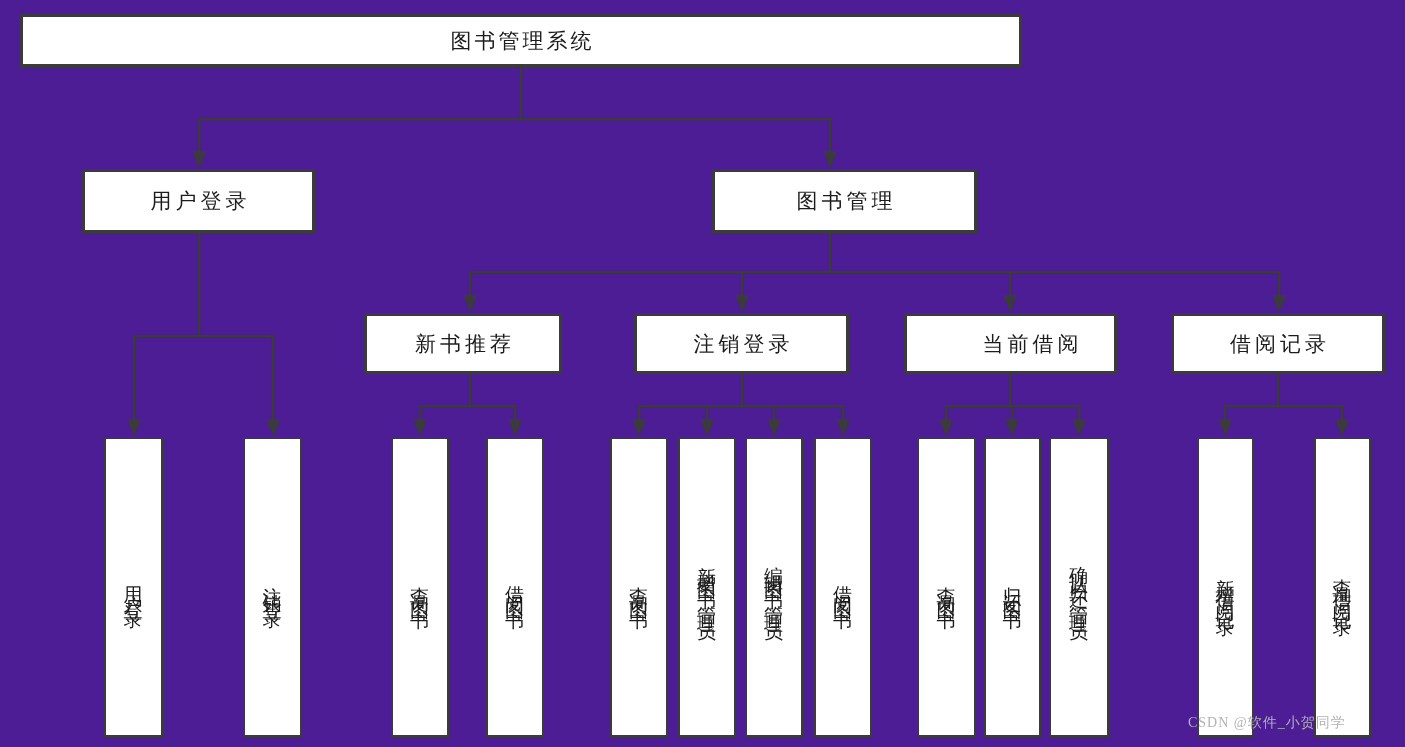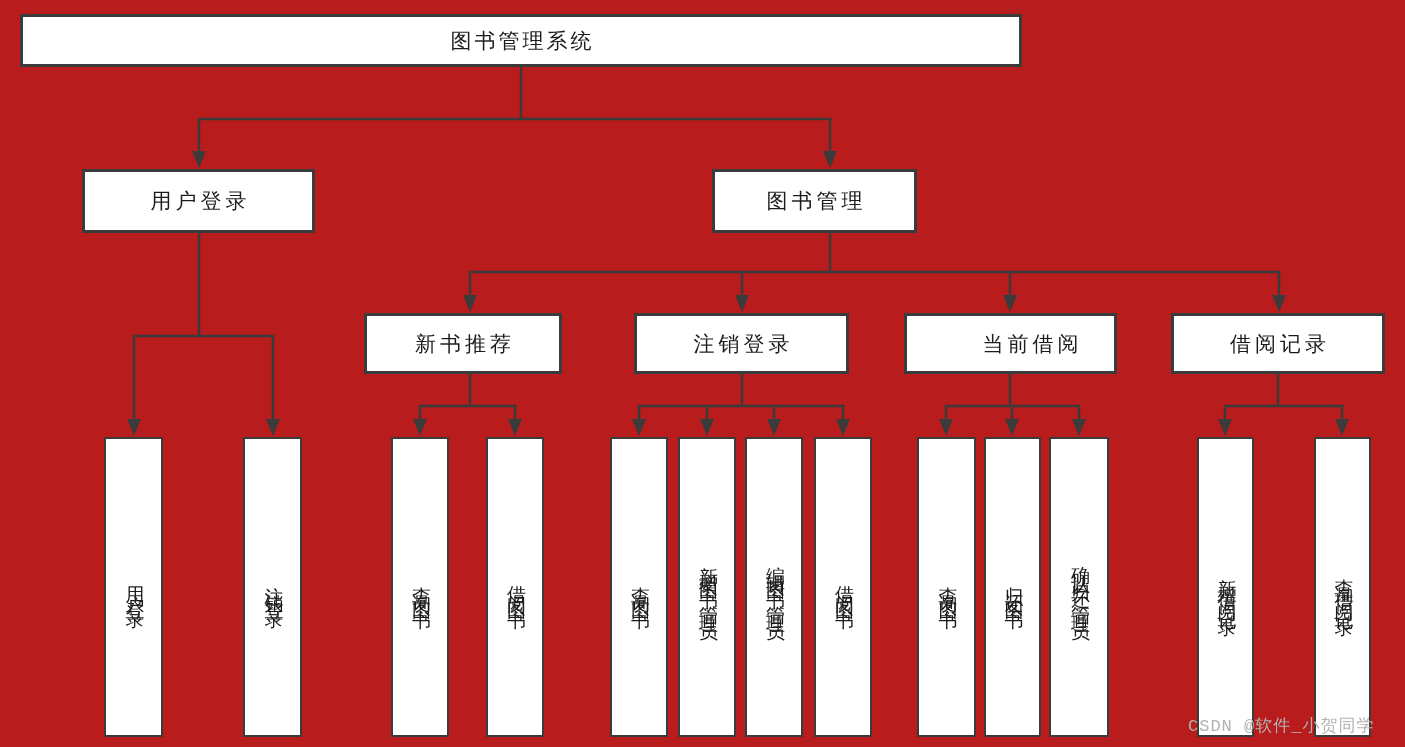--- a/index.html
+++ b/index.html
@@ -1,21 +1,21 @@
 <!DOCTYPE html>
 <html><head>
 <meta charset="utf-8">
 <style>
   html, body { margin: 0; padding: 0; background: #ffffff; }
   #canvas {
     position: relative;
     width: 1405px;
     height: 747px;
-    background: #b91c1c;
-    font-family: Liberation Mono, monospace;
+    background: #4c1d95;
+    font-family: Liberation Serif, serif;
     overflow: hidden;
   }
   #connectors {
     position: absolute;
     left: 0; top: 0;
     width: 1405px; height: 747px;
   }
   .box {
     position: absolute;
     box-sizing: border-box;
@@ -41,21 +41,21 @@
     writing-mode: vertical-rl;
     text-orientation: mixed;
     letter-spacing: 8px;
     line-height: 1;
     white-space: nowrap;
   }
   #watermark {
     position: absolute;
     left: 1188px;
     top: 714px;
-    font-size: 17px;
+    font-size: 14px;
     letter-spacing: 1px;
     color: #b3b3b3;
     white-space: nowrap;
   }
   line, polyline { stroke: #3b3b3b; stroke-width: 2.5; }
   polygon { fill: #3b3b3b; }
 </style>
 </head>
 <body>
 
@@ -119,21 +119,21 @@
     <line x1="1224.25" y1="406" x2="1343.75" y2="406"></line>
     <line x1="1225" y1="406" x2="1225" y2="422"></line>
     <polygon points="1218,419 1232,419 1225,436"></polygon>
     <line x1="1342" y1="406" x2="1342" y2="422"></line>
     <polygon points="1335,419 1349,419 1342,436"></polygon>
   </svg>
 
   <div class="box hbox rootbox" style="left:20px; top:14px; width:1002px; height:53px;">图书管理系统</div>
 
   <div class="box hbox" style="left:82px; top:169px; width:233px; height:64px;">用户登录</div>
-  <div class="box hbox" style="left:712px; top:169px; width:205px; height:64px;">图书管理</div>
+  <div class="box hbox" style="left:712px; top:169px; width:265px; height:64px;">图书管理</div>
 
   <div class="box hbox" style="left:364px; top:313px; width:198px; height:61px;">新书推荐</div>
   <div class="box hbox" style="left:634px; top:313px; width:215px; height:61px;">注销登录</div>
   <div class="box hbox" style="left:904px; top:313px; width:213px; height:61px;padding-left:40px;">当前借阅</div>
   <div class="box hbox" style="left:1171px; top:313px; width:214px; height:61px;">借阅记录</div>
 
   <div class="box vbox" style="left:104px; top:437px; width:59px; height:300px;">
     <span class="vtext">用户登录</span>
   </div>
   <div class="box vbox" style="left:243px; top:437px; width:59px; height:300px;">

